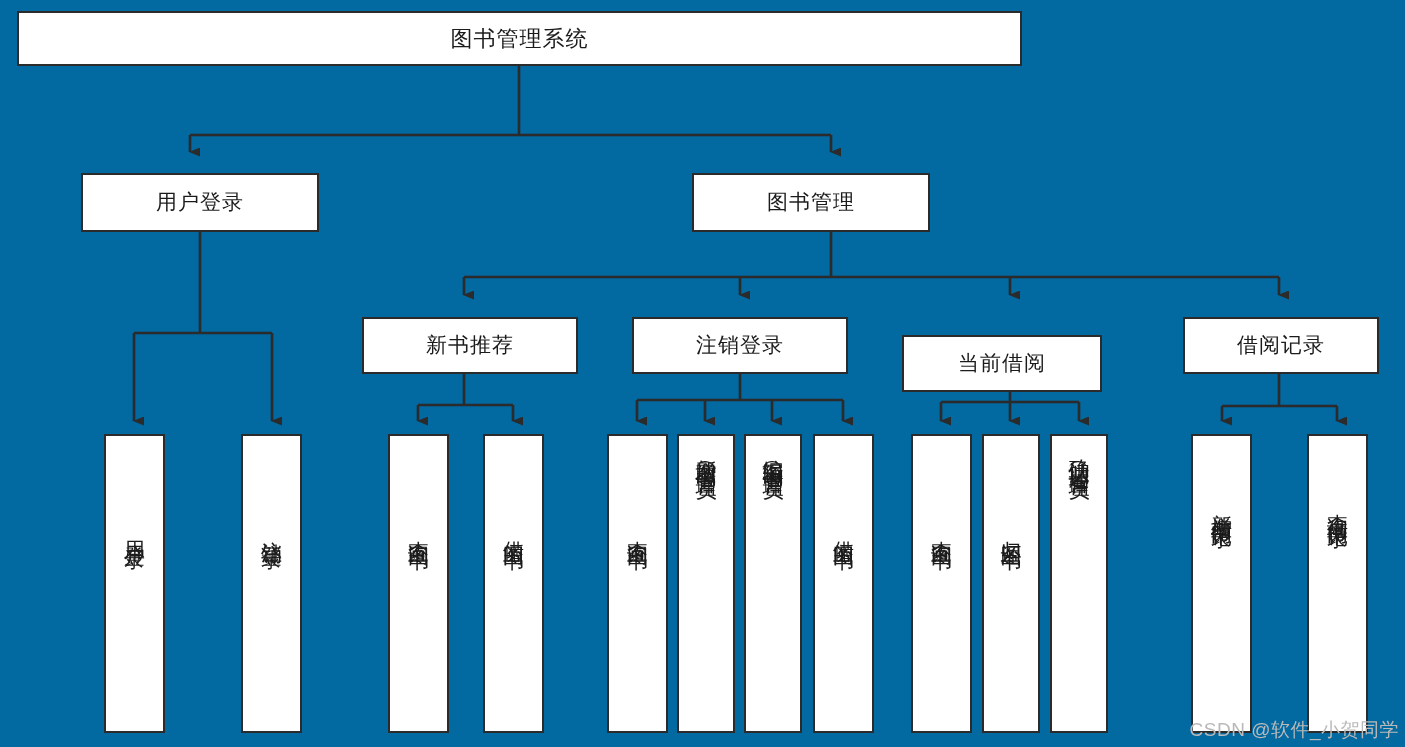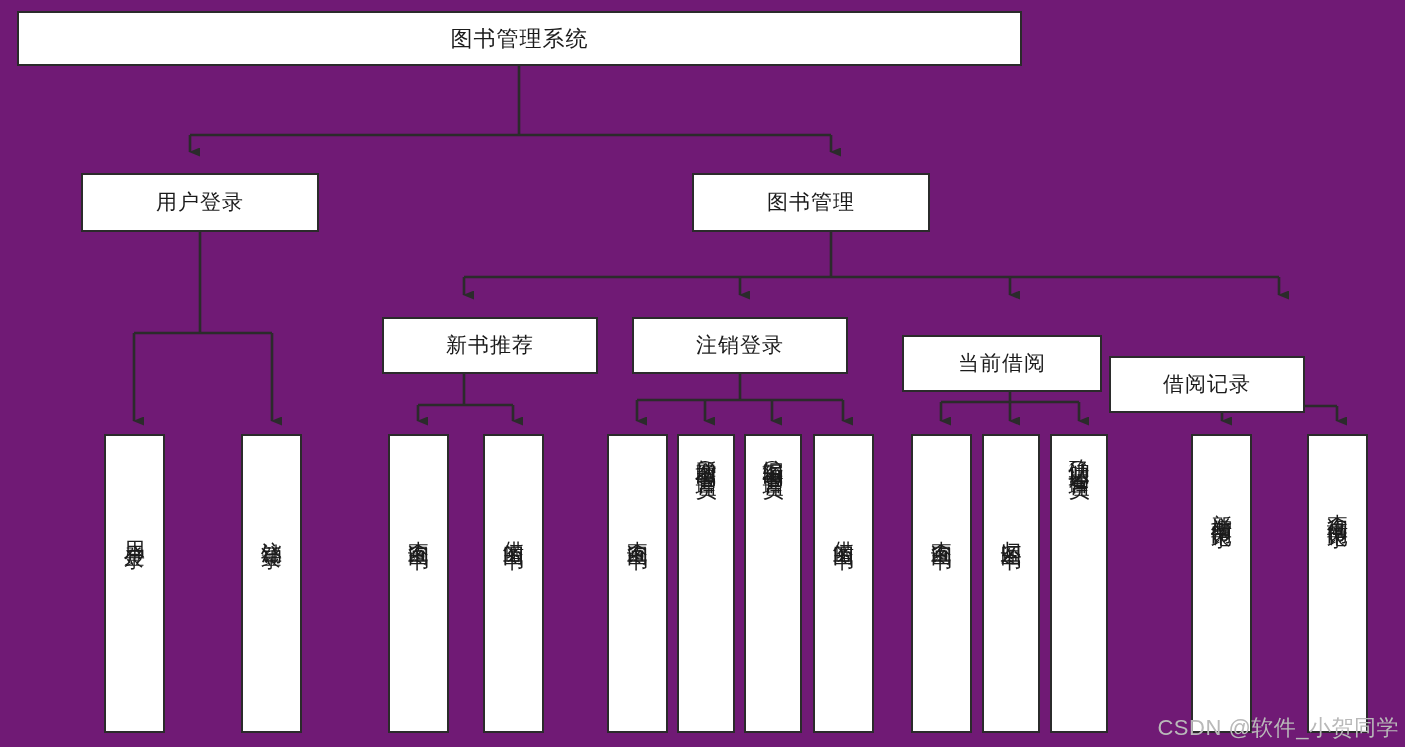--- a/index.html
+++ b/index.html
@@ -8,21 +8,21 @@
     padding: 0;
     background: #ffffff;
   }
   body {
     font-family: "Liberation Sans", "DejaVu Sans", sans-serif;
   }
   #canvas {
     position: relative;
     width: 1405px;
     height: 747px;
-    background: #701a75;
+    background: #0369a1;
     overflow: hidden;
   }
   #canvas svg.wires {
     position: absolute;
     left: 0;
     top: 0;
     width: 1405px;
     height: 747px;
     pointer-events: none;
   }
@@ -71,21 +71,21 @@
   .node.vert.midhigh .label {
     margin-top: 55px;
   }
   .node.vert.long .label {
     margin-top: 0px;
   }
   .watermark {
     position: absolute;
     right: 6px;
     bottom: 4px;
-    font-size: 22px;
+    font-size: 19px;
     color: #b9b9b9;
     white-space: nowrap;
     z-index: 5;
     letter-spacing: 0.5px;
   }
 </style>
 </head>
 <body>
 
 <div id="canvas">
@@ -144,30 +144,30 @@
     <span class="label">图书管理系统</span>
   </div>
 
   <div class="node horiz" style="left:81px; top:173px; width:238px; height:59px;">
     <span class="label">用户登录</span>
   </div>
   <div class="node horiz" style="left:692px; top:173px; width:238px; height:59px;">
     <span class="label">图书管理</span>
   </div>
 
-  <div class="node horiz" style="left:362px; top:317px; width:216px; height:57px;margin-left:20px;">
+  <div class="node horiz" style="left:362px; top:317px; width:216px; height:57px;">
     <span class="label">新书推荐</span>
   </div>
   <div class="node horiz" style="left:632px; top:317px; width:216px; height:57px;">
     <span class="label">注销登录</span>
   </div>
   <div class="node horiz" style="left:902px; top:335px; width:200px; height:57px;">
     <span class="label">当前借阅</span>
   </div>
-  <div class="node horiz" style="left:1109px; top:317px; width:196px; height:57px;margin-top:39px;">
+  <div class="node horiz" style="left:1183px; top:317px; width:196px; height:57px;">
     <span class="label">借阅记录</span>
   </div>
 
   <div class="node vert mid" style="left:104px; top:434px; width:61px; height:299px;">
     <span class="label">用户登录</span>
   </div>
   <div class="node vert mid" style="left:241px; top:434px; width:61px; height:299px;">
     <span class="label">注销登录</span>
   </div>
 

